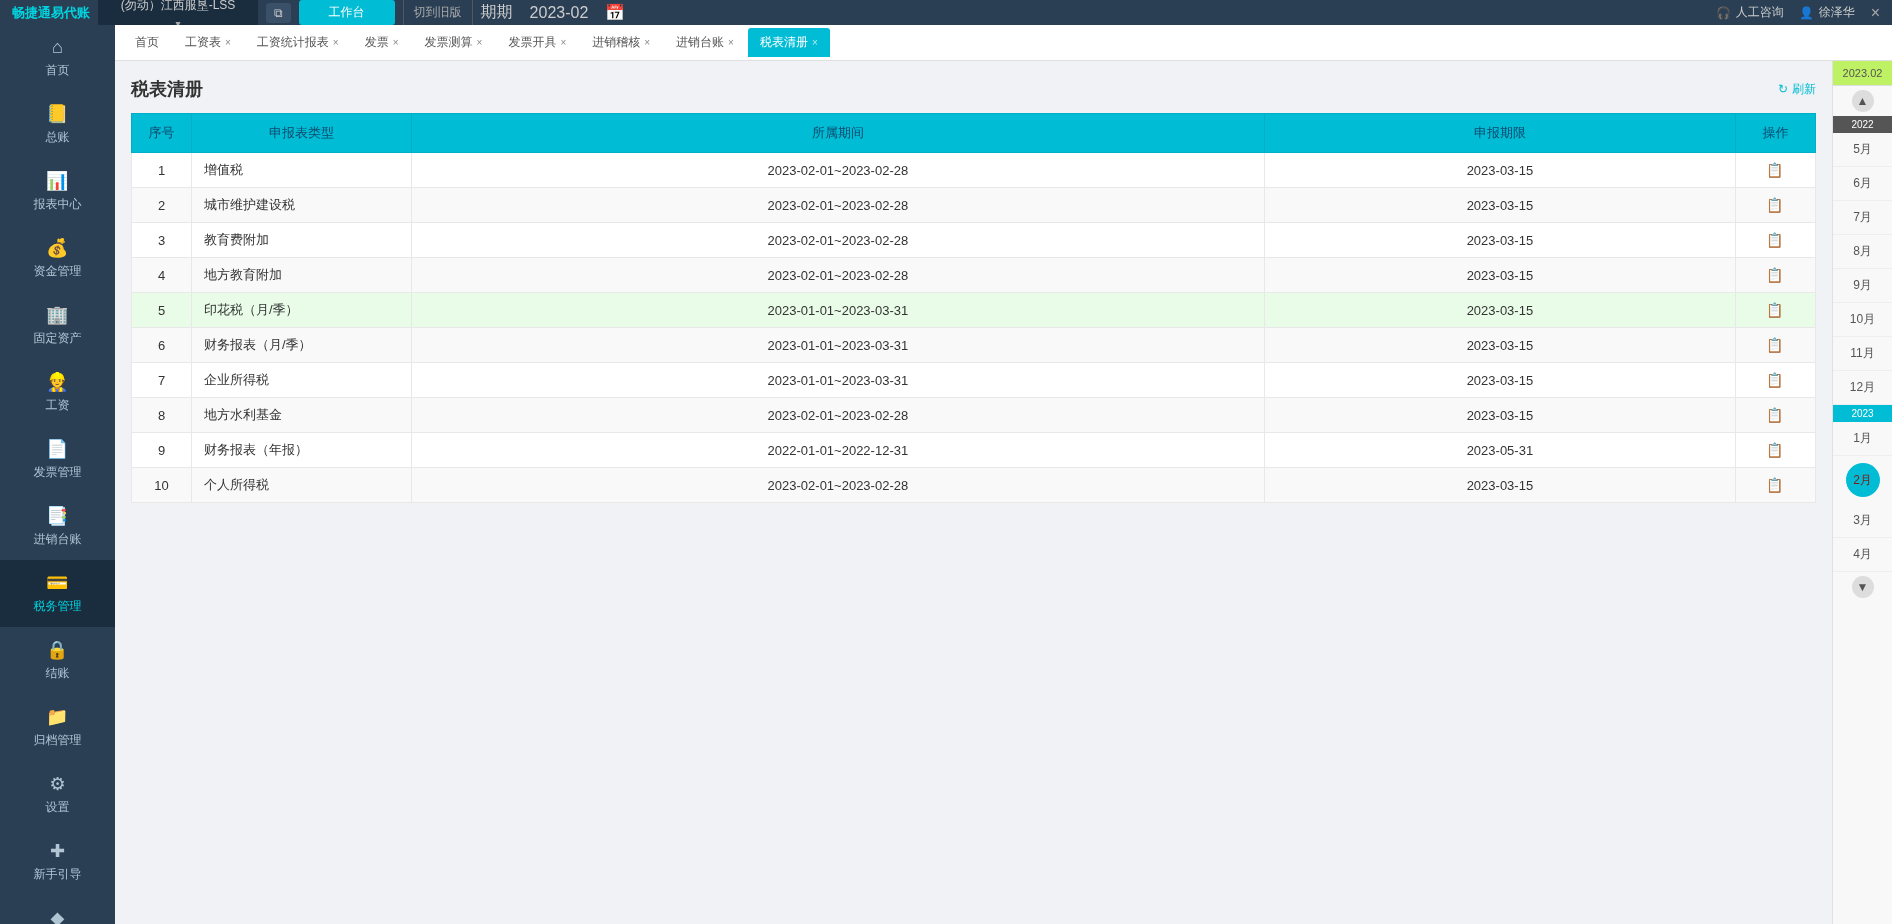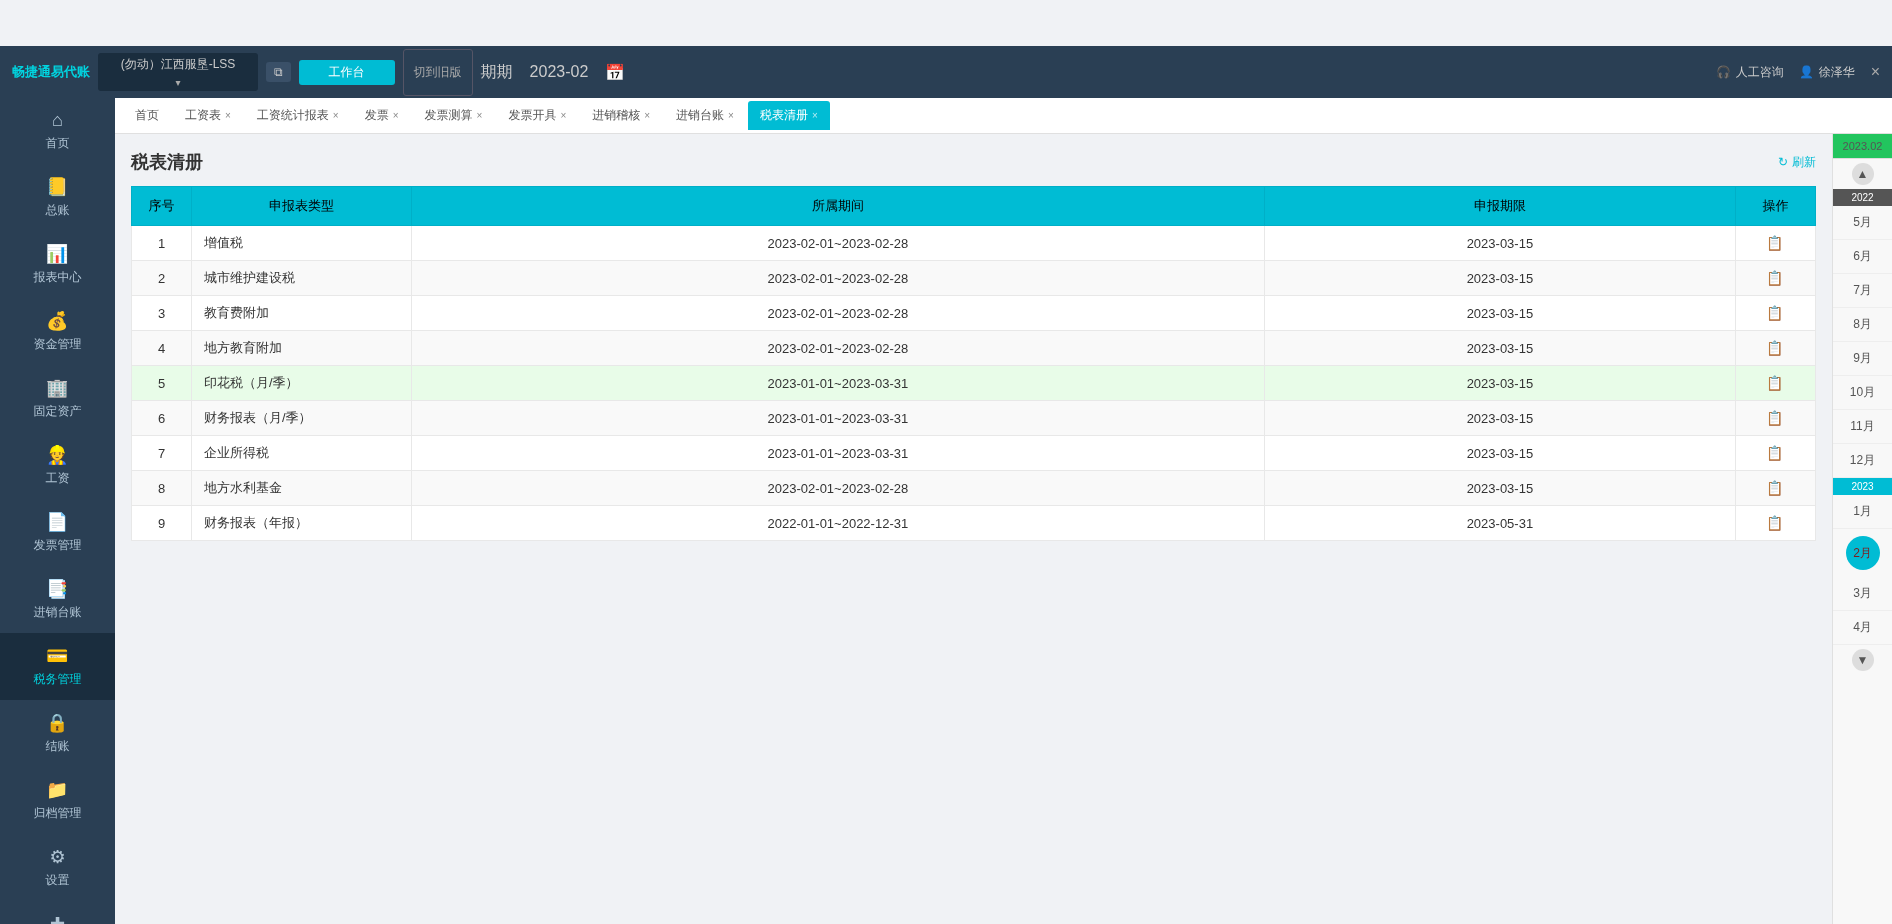--- a/index.html
+++ b/index.html
@@ -1,27 +1,26 @@
 <!DOCTYPE html>
 <html><head>
   <meta charset="utf-8">
   <style>
     * { box-sizing: border-box; margin: 0; padding: 0; }
     body { font-family: 'Microsoft YaHei', Arial, sans-serif; font-size: 13px; background: #f0f2f5; display: flex; flex-direction: column; height: 924px; overflow: hidden; }
 
     
     .top-bar {
-      height: 52px;
+      height: 25px;
       background: #2a3f54;
       display: flex;
       align-items: center;
       padding: 0 12px;
       gap: 8px;
       flex-shrink: 0;
-      margin-top: 46px;
     }
     .top-bar-logo {
       color: #00d4e0;
       font-size: 13px;
       font-weight: bold;
     }
     .top-bar-company {
       background: #1a2d3e;
       color: #ccc;
       font-size: 12px;
@@ -188,21 +187,21 @@
     }
 
     
     .data-table {
       width: 100%;
       border-collapse: collapse;
       font-size: 13px;
     }
     .data-table thead tr {
       background: #00bcd4;
-      color: #000000;
+      color: #0c4a6e;
     }
     .data-table thead th {
       padding: 10px 12px;
       text-align: center;
       font-weight: normal;
       border: 1px solid #00afc7;
     }
     .data-table tbody tr {
       background: white;
     }
@@ -233,21 +232,21 @@
       background: #f8f8f8;
       border-left: 1px solid #e0e0e0;
       display: flex;
       flex-direction: column;
       align-items: center;
       padding: 0;
       overflow-y: auto;
       flex-shrink: 0;
     }
     .right-panel-header {
-      background: #22c55e;
+      background: #bef264;
       width: 100%;
       text-align: center;
       padding: 6px 4px;
       font-size: 11px;
       color: #555;
       border-bottom: 1px solid #ddd;
     }
     .cal-month-item {
       width: 100%;
       text-align: center;
@@ -504,20 +503,27 @@
                 <td>2023-03-15</td>
                 <td><span class="action-icon">📋</span></td>
               </tr>
               <tr>
                 <td>9</td>
                 <td>财务报表（年报）</td>
                 <td>2022-01-01~2022-12-31</td>
                 <td>2023-05-31</td>
                 <td><span class="action-icon">📋</span></td>
               </tr>
+              <tr>
+                <td>10</td>
+                <td>个人所得税</td>
+                <td>2023-02-01~2023-02-28</td>
+                <td>2023-03-15</td>
+                <td><span class="action-icon">📋</span></td>
+              </tr>
             </tbody>
         </table>
 
       </div>
 
       <div class="right-panel">
         <div class="right-panel-header">2023.02</div>
         <div class="cal-nav">
           <button class="cal-nav-btn">▲</button>
         </div>

